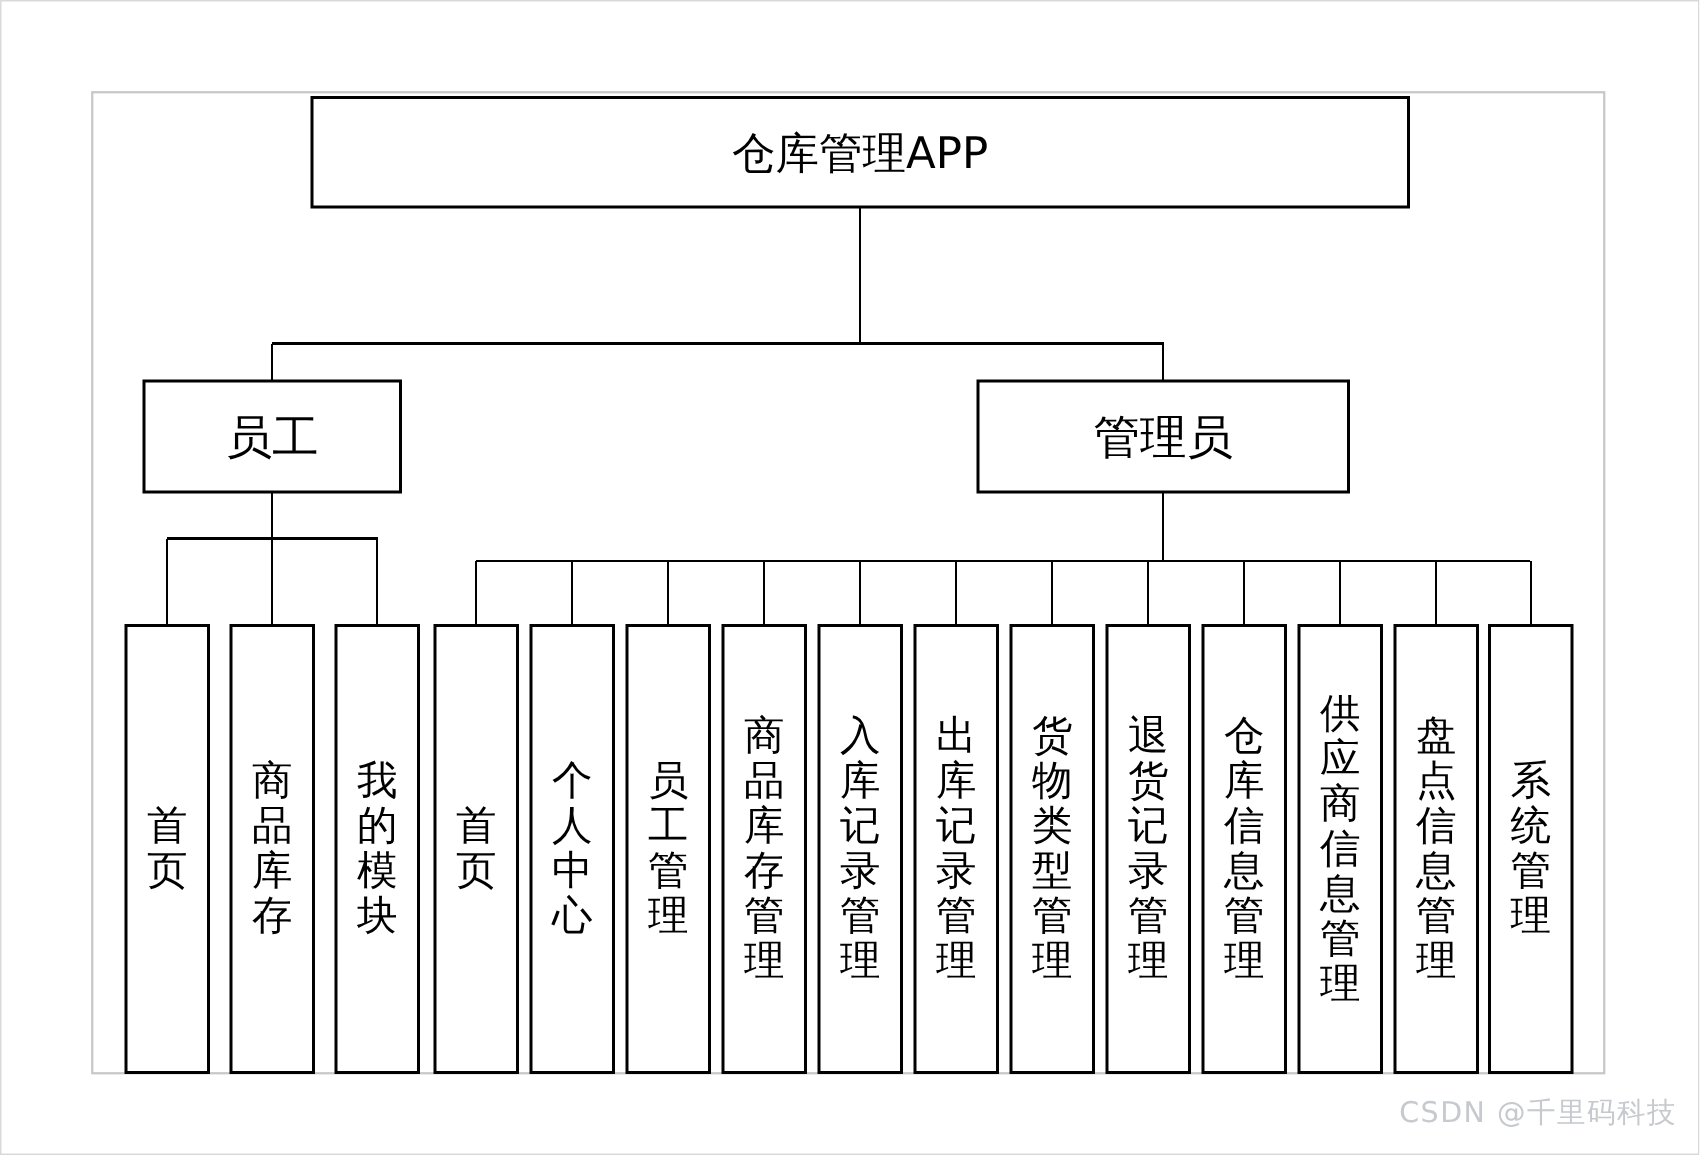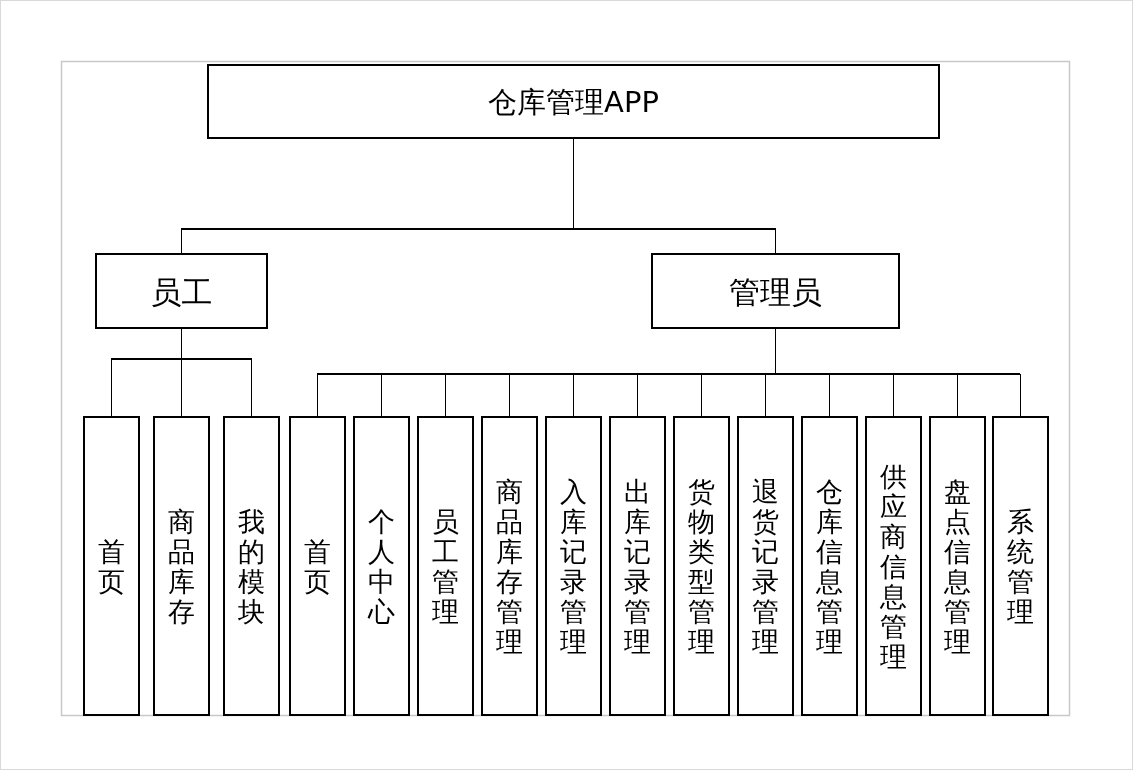--- a/index.html
+++ b/index.html
@@ -178,14 +178,15 @@
           <text class="leaf-label" x="956.5" y="490" font-size="27"><tspan x="956.5" dy="0" dominant-baseline="central">盘</tspan><tspan x="956.5" dy="30" dominant-baseline="central">点</tspan><tspan x="956.5" dy="30" dominant-baseline="central">信</tspan><tspan x="956.5" dy="30" dominant-baseline="central">息</tspan><tspan x="956.5" dy="30" dominant-baseline="central">管</tspan><tspan x="956.5" dy="30" dominant-baseline="central">理</tspan></text>
         </g>
         <g>
           <rect class="node-rect" x="992.0" y="416" width="55" height="298"></rect>
           <text class="leaf-label" x="1019.5" y="520" font-size="27"><tspan x="1019.5" dy="0" dominant-baseline="central">系</tspan><tspan x="1019.5" dy="30" dominant-baseline="central">统</tspan><tspan x="1019.5" dy="30" dominant-baseline="central">管</tspan><tspan x="1019.5" dy="30" dominant-baseline="central">理</tspan></text>
         </g>
       </g>
 
   </svg>
 
+  <div class="watermark">CSDN @千里码科技</div>
 
 </div>
 
 </body></html>

